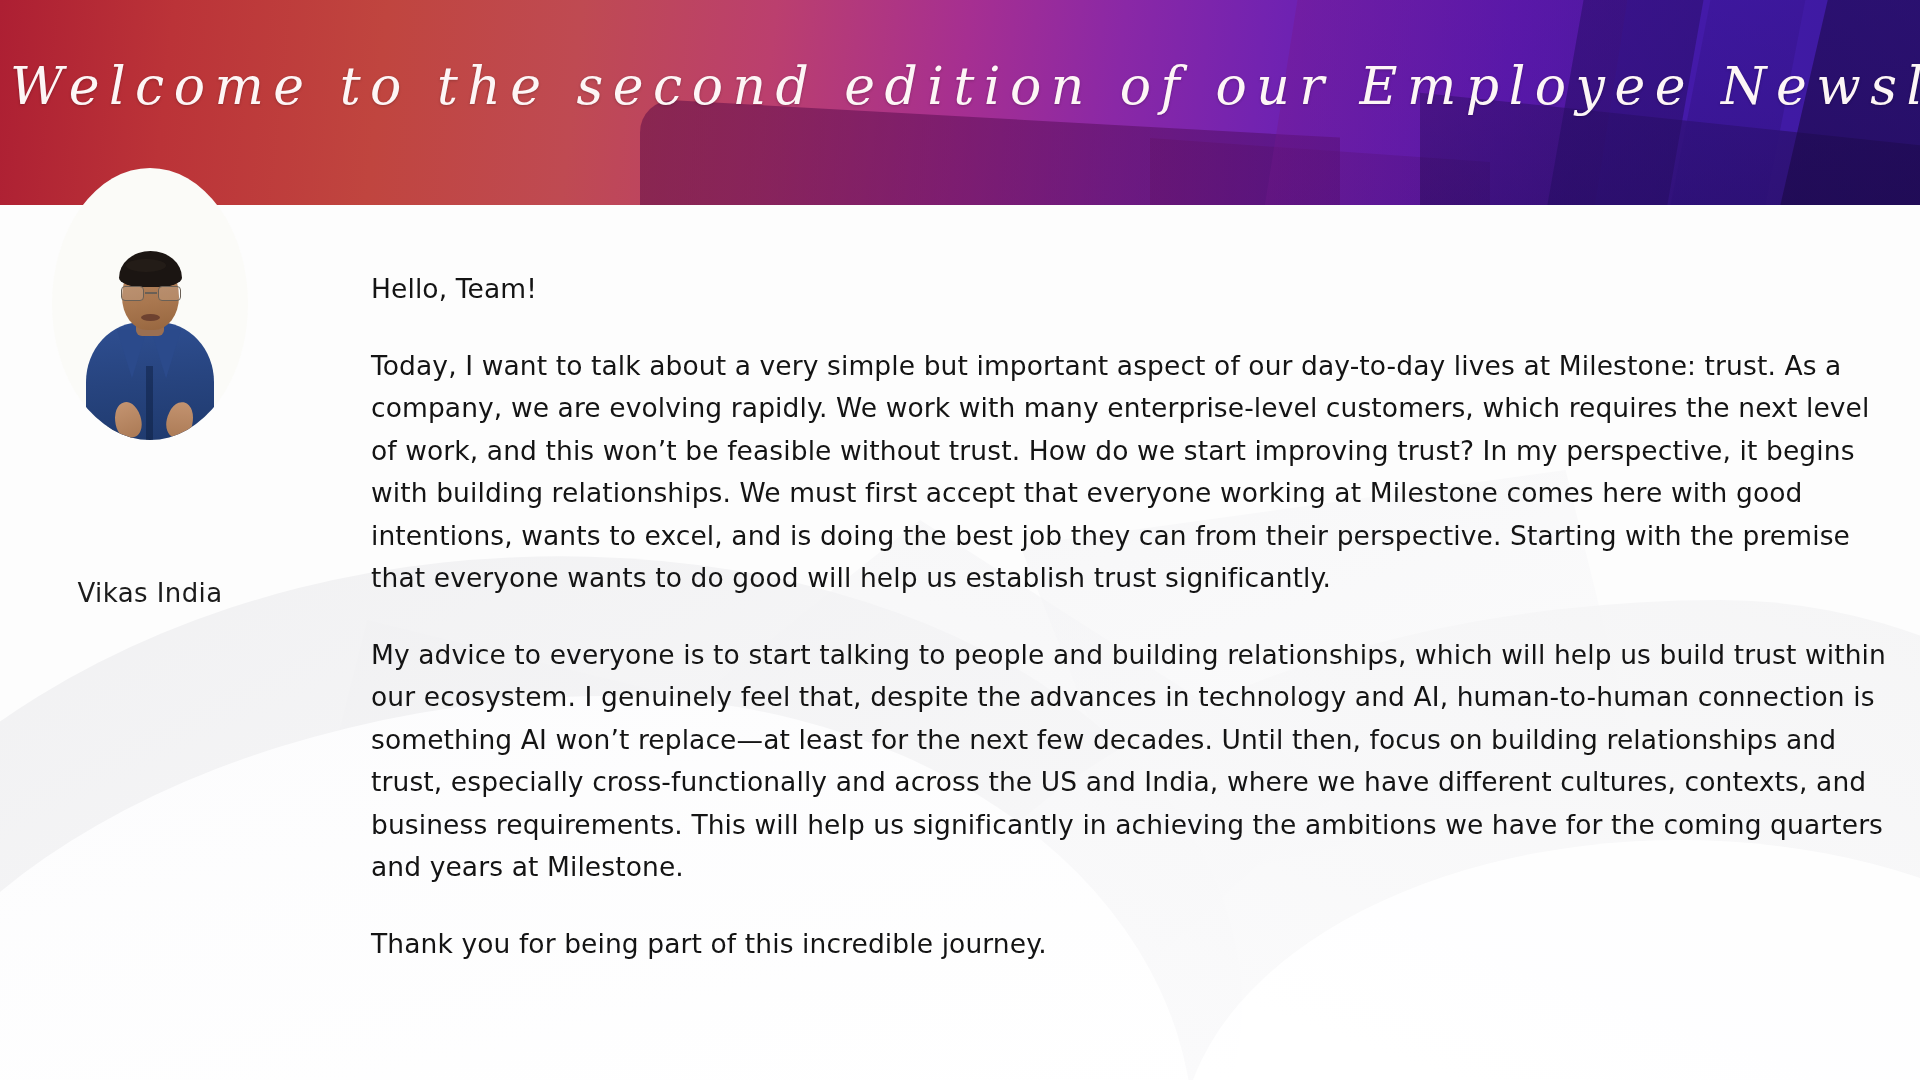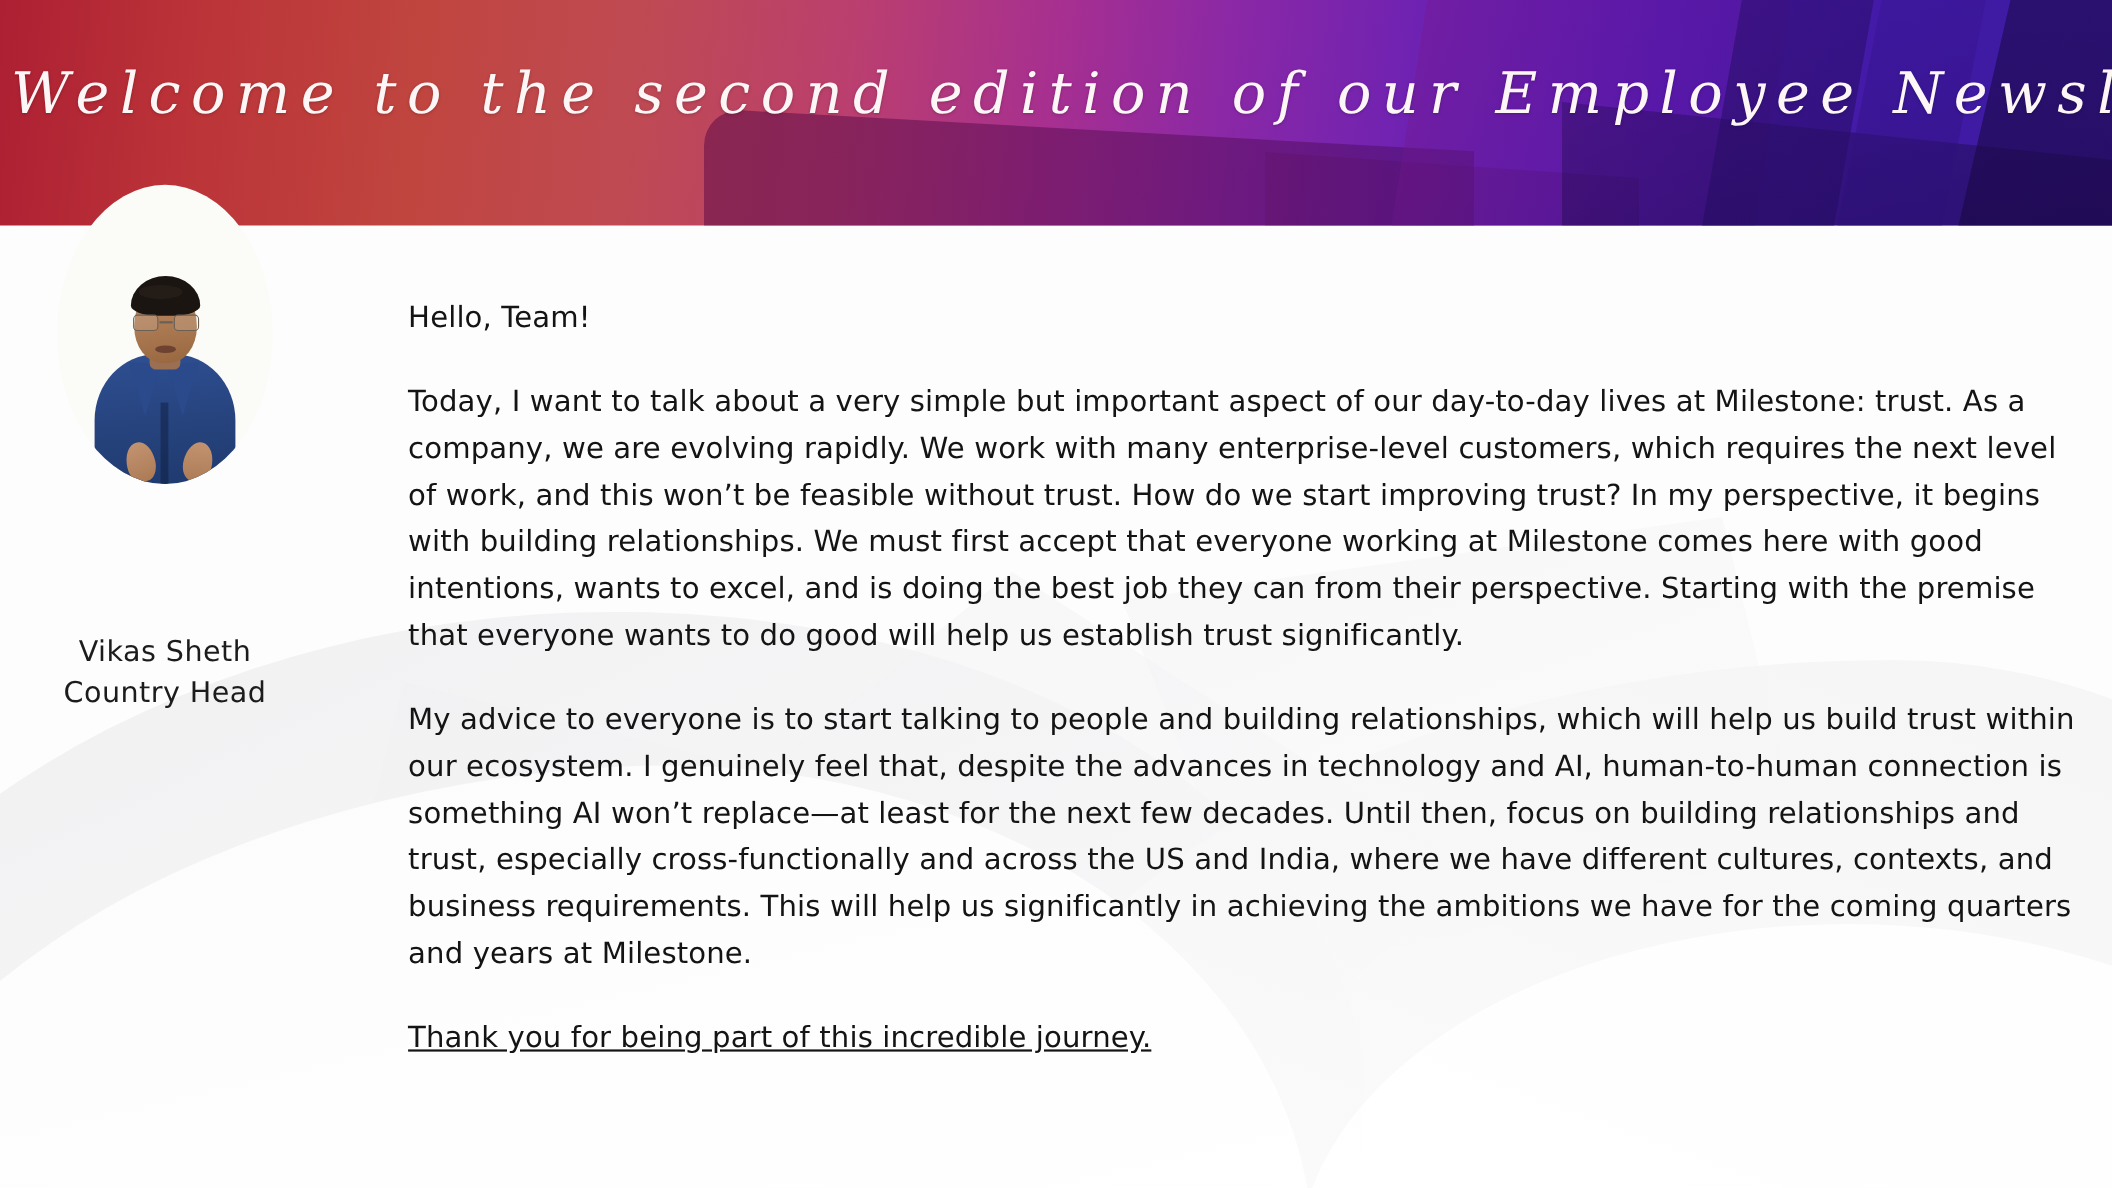--- a/index.html
+++ b/index.html
@@ -302,21 +302,21 @@
     width:1520px;
     z-index:6;
     color:#141414;
     font-family:"DejaVu Sans", sans-serif;
     font-size:26.5px;
     line-height:42.5px;
     letter-spacing:.1px;
     text-align:left;
   }
   .letter p { margin:0 0 34px 0; }
-  .letter p:last-child { margin-bottom:0;text-decoration:underline; }
+  .letter p:last-child { margin-bottom:0; }
   .letter p.greeting { }
 </style>
 </head>
 <body>
 
 <div id="slide">
 
   <div class="bg-layer">
     <div class="facet fc1"></div>
     <div class="facet fc2"></div>
@@ -355,22 +355,21 @@
           <div class="ph-bridge"></div>
           <div class="ph-lens r"></div>
         </div>
         <div class="ph-mouth"></div>
         <div class="ph-hand-l"></div>
         <div class="ph-hand-r"></div>
       </div>
     </div>
   </div>
 
-  <div class="person-name">Vikas Sheth</div>
-  <div class="person-role">Country Head</div>
+  <div class="person-name">Vikas India</div>
 
   <div class="letter">
     <p class="greeting">Hello, Team!</p>
     <p>Today, I want to talk about a very simple but important aspect of our day-to-day lives at Milestone: trust. As a company, we are evolving rapidly. We work with many enterprise-level customers, which requires the next level of work, and this won’t be feasible without trust. How do we start improving trust? In my perspective, it begins with building relationships. We must first accept that everyone working at Milestone comes here with good intentions, wants to excel, and is doing the best job they can from their perspective. Starting with the premise that everyone wants to do good will help us establish trust significantly.</p>
     <p>My advice to everyone is to start talking to people and building relationships, which will help us build trust within our ecosystem. I genuinely feel that, despite the advances in technology and AI, human-to-human connection is something AI won’t replace—at least for the next few decades. Until then, focus on building relationships and trust, especially cross-functionally and across the US and India, where we have different cultures, contexts, and business requirements. This will help us significantly in achieving the ambitions we have for the coming quarters and years at Milestone.</p>
     <p>Thank you for being part of this incredible journey.</p>
   </div>
 
 </div>
 

